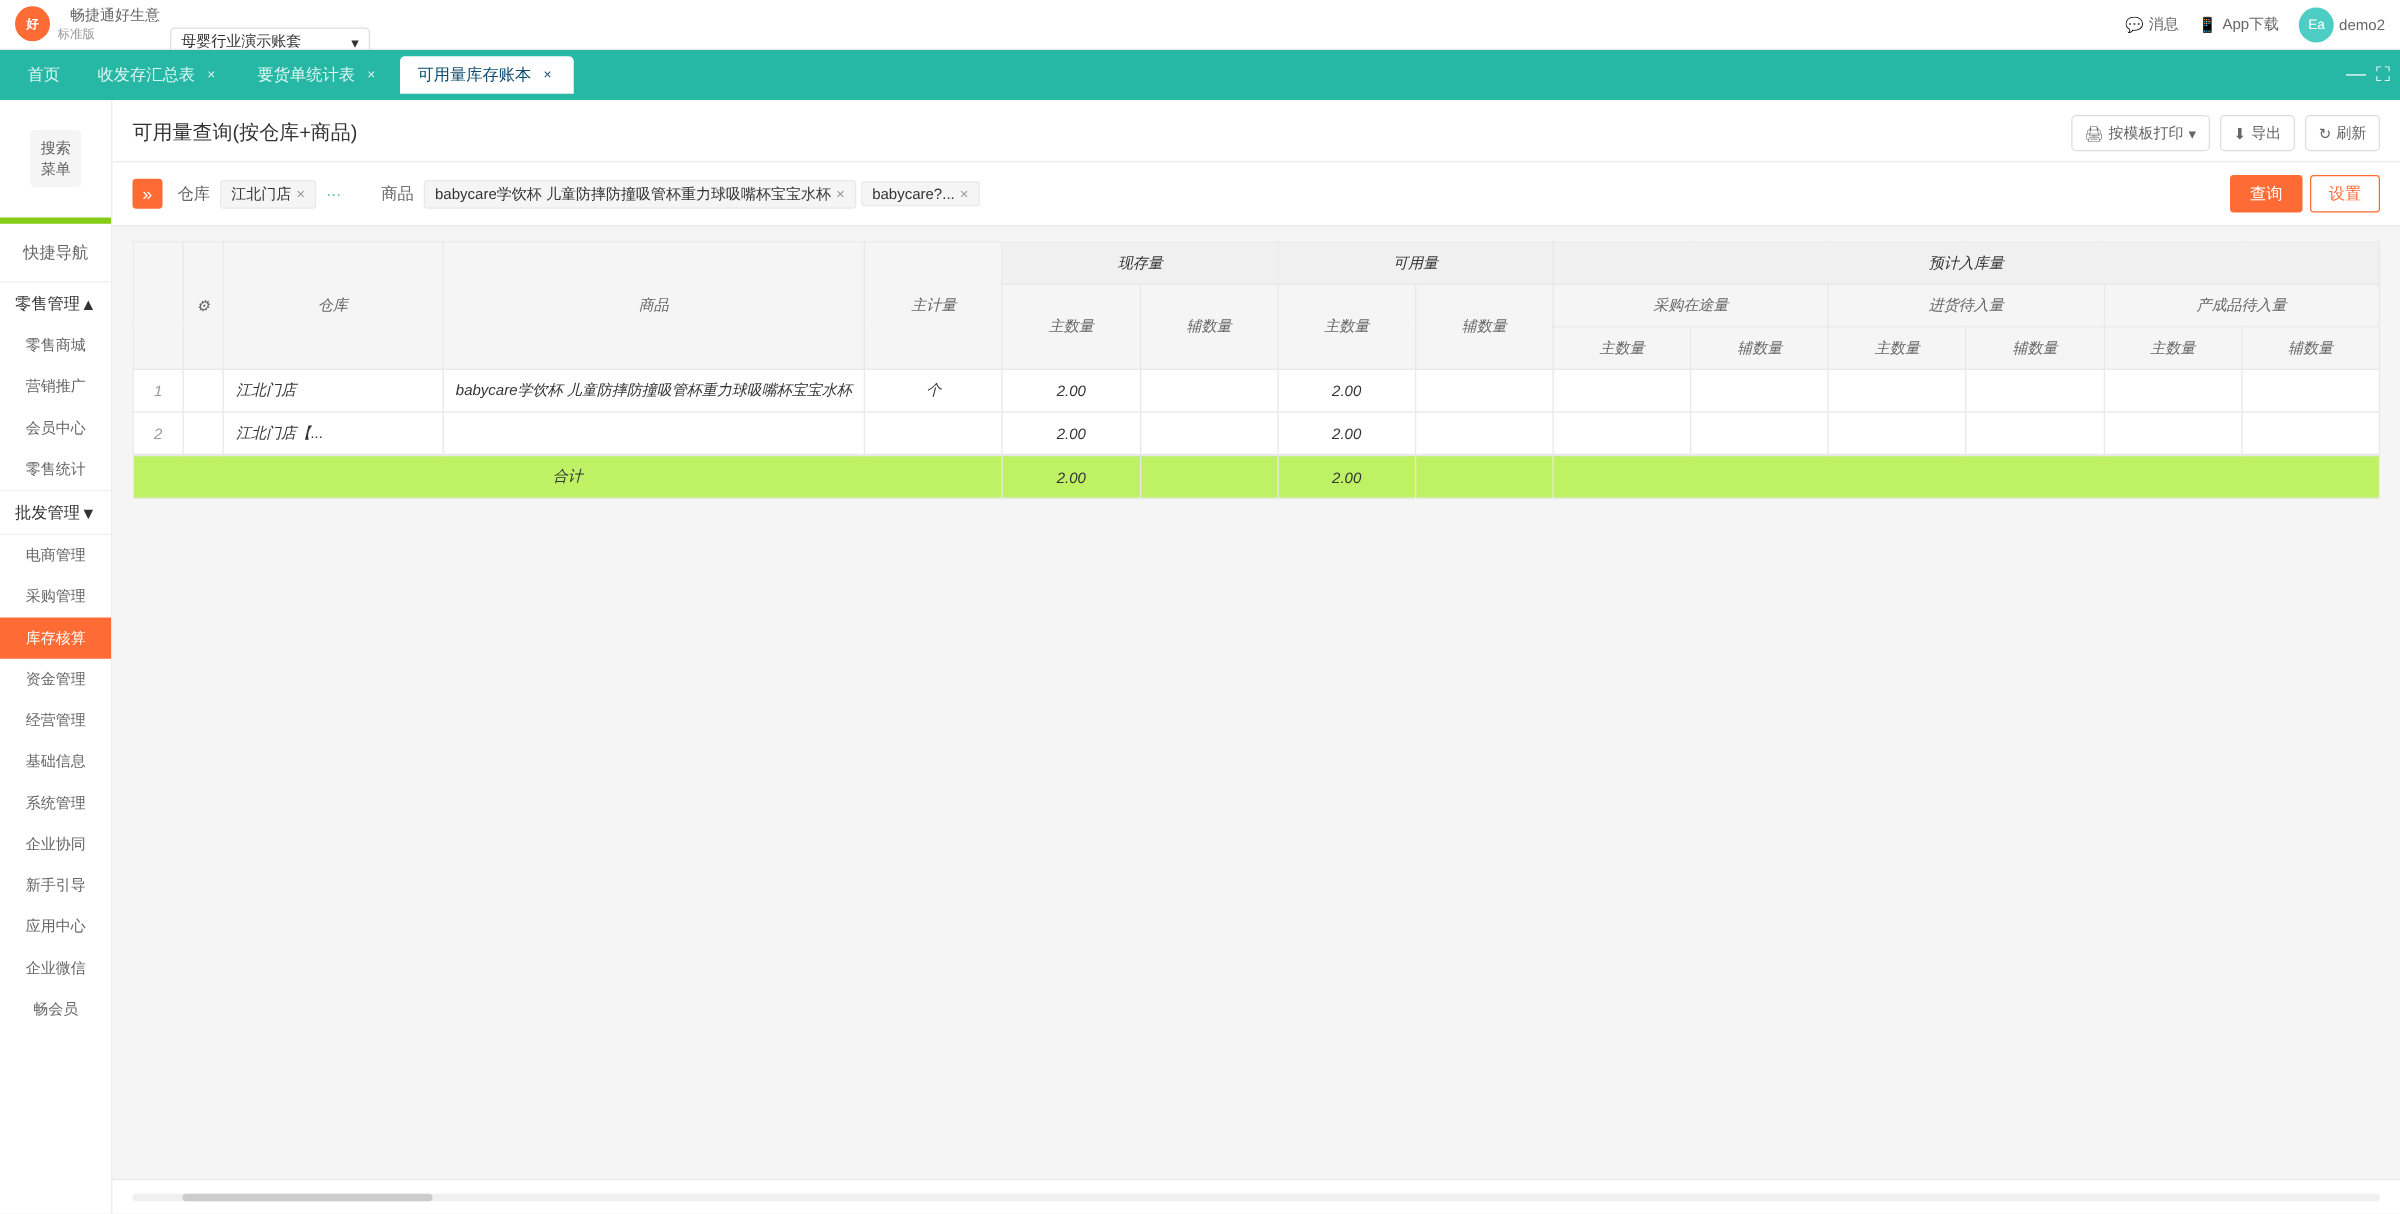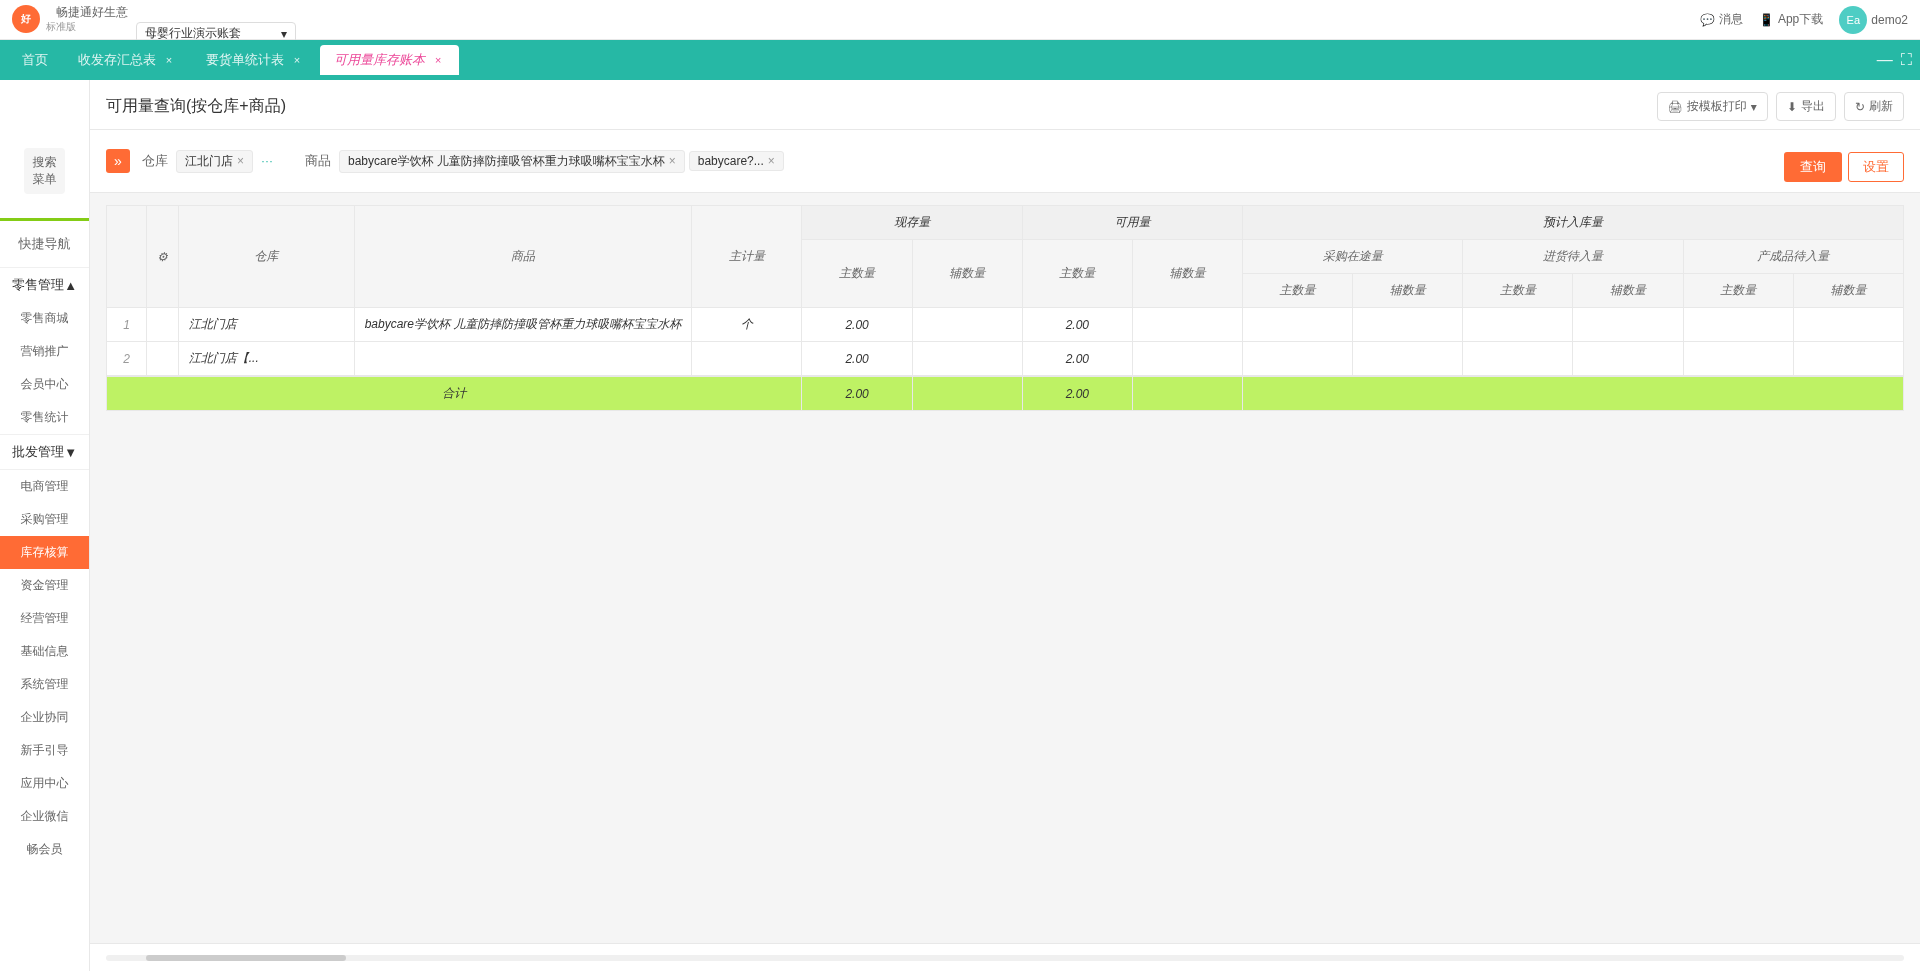--- a/index.html
+++ b/index.html
@@ -13,31 +13,31 @@
     .logo-text { font-size: 12px; color: #666; line-height: 1.2; margin-left: 10px; }
     .logo-sub { font-size: 10px; color: #999; }
     .org-selector { display: flex; align-items: center; gap: 4px; border: 1px solid #ddd; border-radius: 4px; padding: 2px 8px; font-size: 12px; color: #333; cursor: pointer; min-width: 160px; justify-content: space-between; margin-top: 28px; }
     .top-bar-right { display: flex; align-items: center; gap: 16px; }
     .top-btn { display: flex; align-items: center; gap: 4px; font-size: 12px; color: #666; cursor: pointer; }
     .user-avatar { width: 28px; height: 28px; background: #4ecdc4; border-radius: 50%; display: flex; align-items: center; justify-content: center; color: white; font-size: 11px; }
 
     
     .tab-bar { background: #26b8a5; height: 40px; display: flex; align-items: center; padding: 0 8px; flex-shrink: 0; gap: 2px; }
     .tab { display: flex; align-items: center; gap: 6px; padding: 6px 14px; font-size: 13px; cursor: pointer; border-radius: 4px 4px 0 0; color: rgba(255,255,255,0.85); }
-    .tab.active { background: #fff; color: #ec4899; border-radius: 4px 4px 0 0; font-style: italic; }
+    .tab.active { background: #fff; color: #0c4a6e; border-radius: 4px 4px 0 0; }
     .tab-close { width: 14px; height: 14px; display: flex; align-items: center; justify-content: center; border-radius: 50%; font-size: 11px; color: inherit; }
     .tab-bar-right { margin-left: auto; display: flex; align-items: center; gap: 8px; }
     .tab-action-btn { color: rgba(255,255,255,0.9); font-size: 16px; cursor: pointer; }
 
     
     .main-layout { display: flex; flex: 1; overflow: hidden; }
 
     
     .sidebar { width: 90px; background: #fff; border-right: 1px solid #e8e8e8; display: flex; flex-direction: column; overflow-y: auto; flex-shrink: 0; }
-    .sidebar-search { padding: 24px; border-bottom: 3px solid #84cc16; margin-top: 44px; }
+    .sidebar-search { padding: 24px; border-bottom: 5px solid #84cc16; }
     .sidebar-search-btn { width: 100%; padding: 6px; background: #f5f5f5; border: none; border-radius: 4px; font-size: 12px; color: #666; cursor: pointer; text-align: center; }
     .sidebar-nav { padding: 6px 0; border-bottom: 1px solid #f0f0f0; }
     .sidebar-nav-item { padding: 8px 12px; font-size: 13px; color: #666; cursor: pointer; text-align: center; }
     .sidebar-section { border-bottom: 1px solid #f0f0f0; }
     .sidebar-section-header { display: flex; align-items: center; justify-content: space-between; padding: 8px 12px; font-size: 13px; color: #333; cursor: pointer; font-weight: 500; }
     .sidebar-item { padding: 8px 12px; font-size: 12px; color: #666; cursor: pointer; text-align: center; }
     .sidebar-item.active { background: #ff6b35; color: #fff; }
 
     
     .content { flex: 1; display: flex; flex-direction: column; overflow: hidden; background: #f5f5f5; }
@@ -50,21 +50,21 @@
 
     
     .filter-area { background: #fff; padding: 10px 16px; display: flex; align-items: center; gap: 12px; border-bottom: 1px solid #e8e8e8; flex-shrink: 0; }
     .expand-btn { width: 24px; height: 24px; background: #ff6b35; color: #fff; border: none; border-radius: 3px; cursor: pointer; display: flex; align-items: center; justify-content: center; font-size: 14px; flex-shrink: 0; }
     .filter-row { display: flex; align-items: center; gap: 8px; flex: 1; }
     .filter-label { font-size: 13px; color: #666; white-space: nowrap; }
     .filter-tags { display: flex; align-items: center; gap: 4px; flex-wrap: nowrap; }
     .filter-tag { display: flex; align-items: center; gap: 4px; background: #f5f5f5; border: 1px solid #e8e8e8; border-radius: 3px; padding: 2px 8px; font-size: 12px; color: #333; }
     .filter-tag-close { color: #999; cursor: pointer; font-size: 12px; }
     .filter-more { color: #26b8a5; cursor: pointer; font-size: 12px; padding: 0 4px; }
-    .filter-actions-right { display: flex; gap: 6px; margin-top: 12px; }
+    .filter-actions-right { display: flex; gap: 6px; }
     .query-btn { background: #ff6b35; color: #fff; border: none; border-radius: 3px; padding: 5px 16px; font-size: 13px; cursor: pointer; }
     .settings-btn { background: #fff; color: #ff6b35; border: 1px solid #ff6b35; border-radius: 3px; padding: 5px 14px; font-size: 13px; cursor: pointer; }
 
     
     .table-container { flex: 1; overflow: auto; padding: 12px 16px; }
     .data-table { width: 100%; border-collapse: collapse; background: #fff; border: 1px solid #e8e8e8; font-size: 12px; }
     .data-table th, .data-table td { border: 1px solid #e8e8e8; padding: 8px 10px; text-align: center; white-space: nowrap; font-style: italic; }
     .data-table thead th { background: #f5f5f5; color: #666; font-weight: normal; }
     .data-table thead .th-main { background: #f0f0f0; font-weight: 500; color: #333; }
     .data-table tbody tr td:nth-child(3) { text-align: left; }

